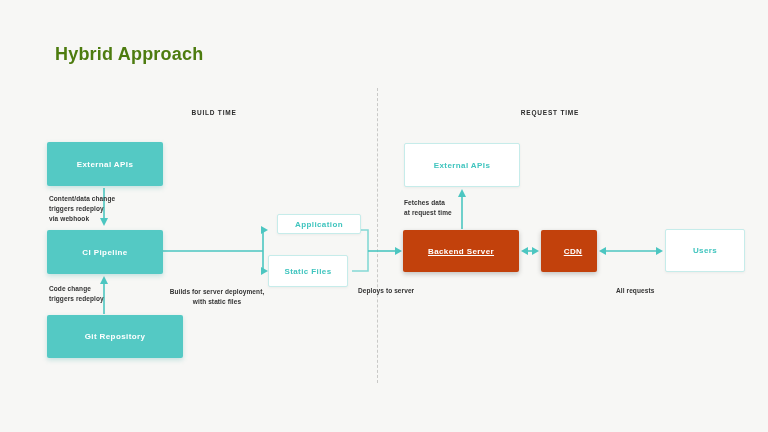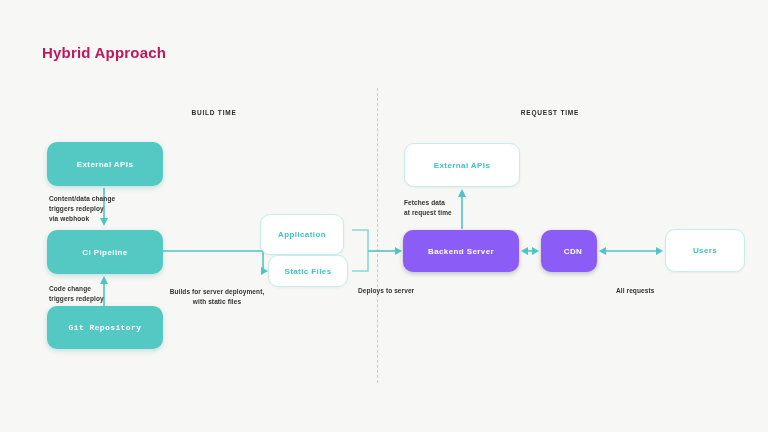--- a/index.html
+++ b/index.html
@@ -10,24 +10,24 @@
     overflow: hidden;
   }
   .canvas {
     position: relative;
     width: 768px;
     height: 432px;
     background: #f7f7f5;
   }
   .title {
     position: absolute;
-    left: 42px; top: 44px;
-    font-size: 15px;
+    left: 55px; top: 44px;
+    font-size: 18px;
     font-weight: 700;
-    color: #be185d;
+    color: #4d7c0f;
     letter-spacing: 0.2px;
   }
   .section-label {
     position: absolute;
     top: 109px;
     font-size: 6.5px;
     font-weight: 700;
     letter-spacing: 0.8px;
     color: #2b2b2b;
     text-align: center;
@@ -38,35 +38,36 @@
     position: absolute;
     left: 377px; top: 88px;
     height: 295px;
     border-left: 1px dashed #c9c9c7;
   }
   .node {
     position: absolute;
     display: flex;
     align-items: center;
     justify-content: center;
-    border-radius: 10px;
+    border-radius: 2px;
     font-size: 8px;
     font-weight: 700;
     letter-spacing: 0.4px;
     text-align: center;
   }
   .node.teal {
     background: #54c9c4;
     color: #ffffff;
     box-shadow: 0 2px 5px rgba(60, 170, 165, 0.28);
   }
   .node.dark {
-    background: #8b5cf6;
+    background: #c2410c;
     color: #ffffff;
     box-shadow: 0 2px 5px rgba(0, 0, 0, 0.22);
+    text-decoration: underline;
   }
   .node.light {
     background: #ffffff;
     border: 1px solid #c6ecea;
     color: #3fc4be;
     box-shadow: 0 1px 3px rgba(0, 0, 0, 0.05);
   }
   .annotation {
     position: absolute;
     font-size: 6.5px;
@@ -122,25 +123,25 @@
   </svg>
 
   <div class="node teal" style="left:47px; top:142px; width:116px; height:44px;">
     <span>External APIs</span>
   </div>
 
   <div class="node teal" style="left:47px; top:230px; width:116px; height:44px;">
     <span>CI Pipeline</span>
   </div>
 
-  <div class="node teal" style="left:47px; top:306px; width:116px; height:43px;font-family:Liberation Mono, monospace;">
+  <div class="node teal" style="left:47px; top:315px; width:136px; height:43px;">
     <span>Git Repository</span>
   </div>
 
-  <div class="node light" style="left:260px; top:214px; width:84px; height:41px;">
+  <div class="node light" style="left:277px; top:214px; width:84px; height:20px;">
     <span>Application</span>
   </div>
 
   <div class="node light" style="left:268px; top:255px; width:80px; height:32px;">
     <span>Static Files</span>
   </div>
 
   <div class="node light" style="left:404px; top:143px; width:116px; height:44px;">
     <span>External APIs</span>
   </div>

